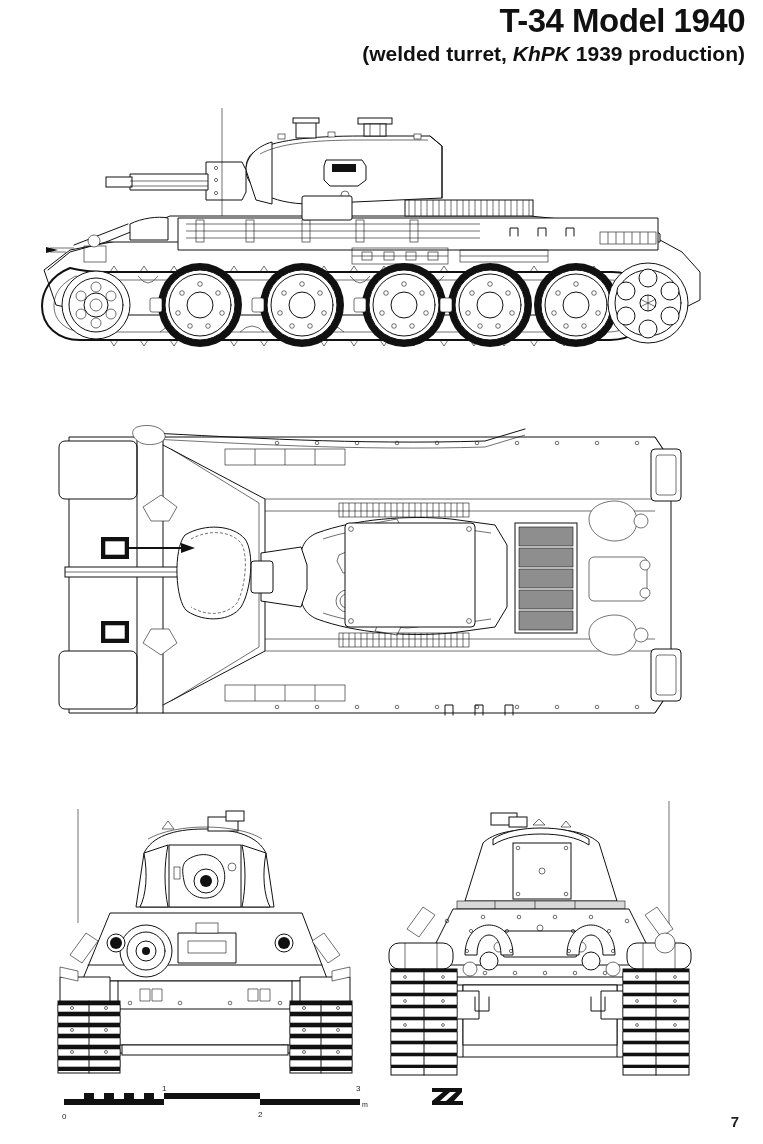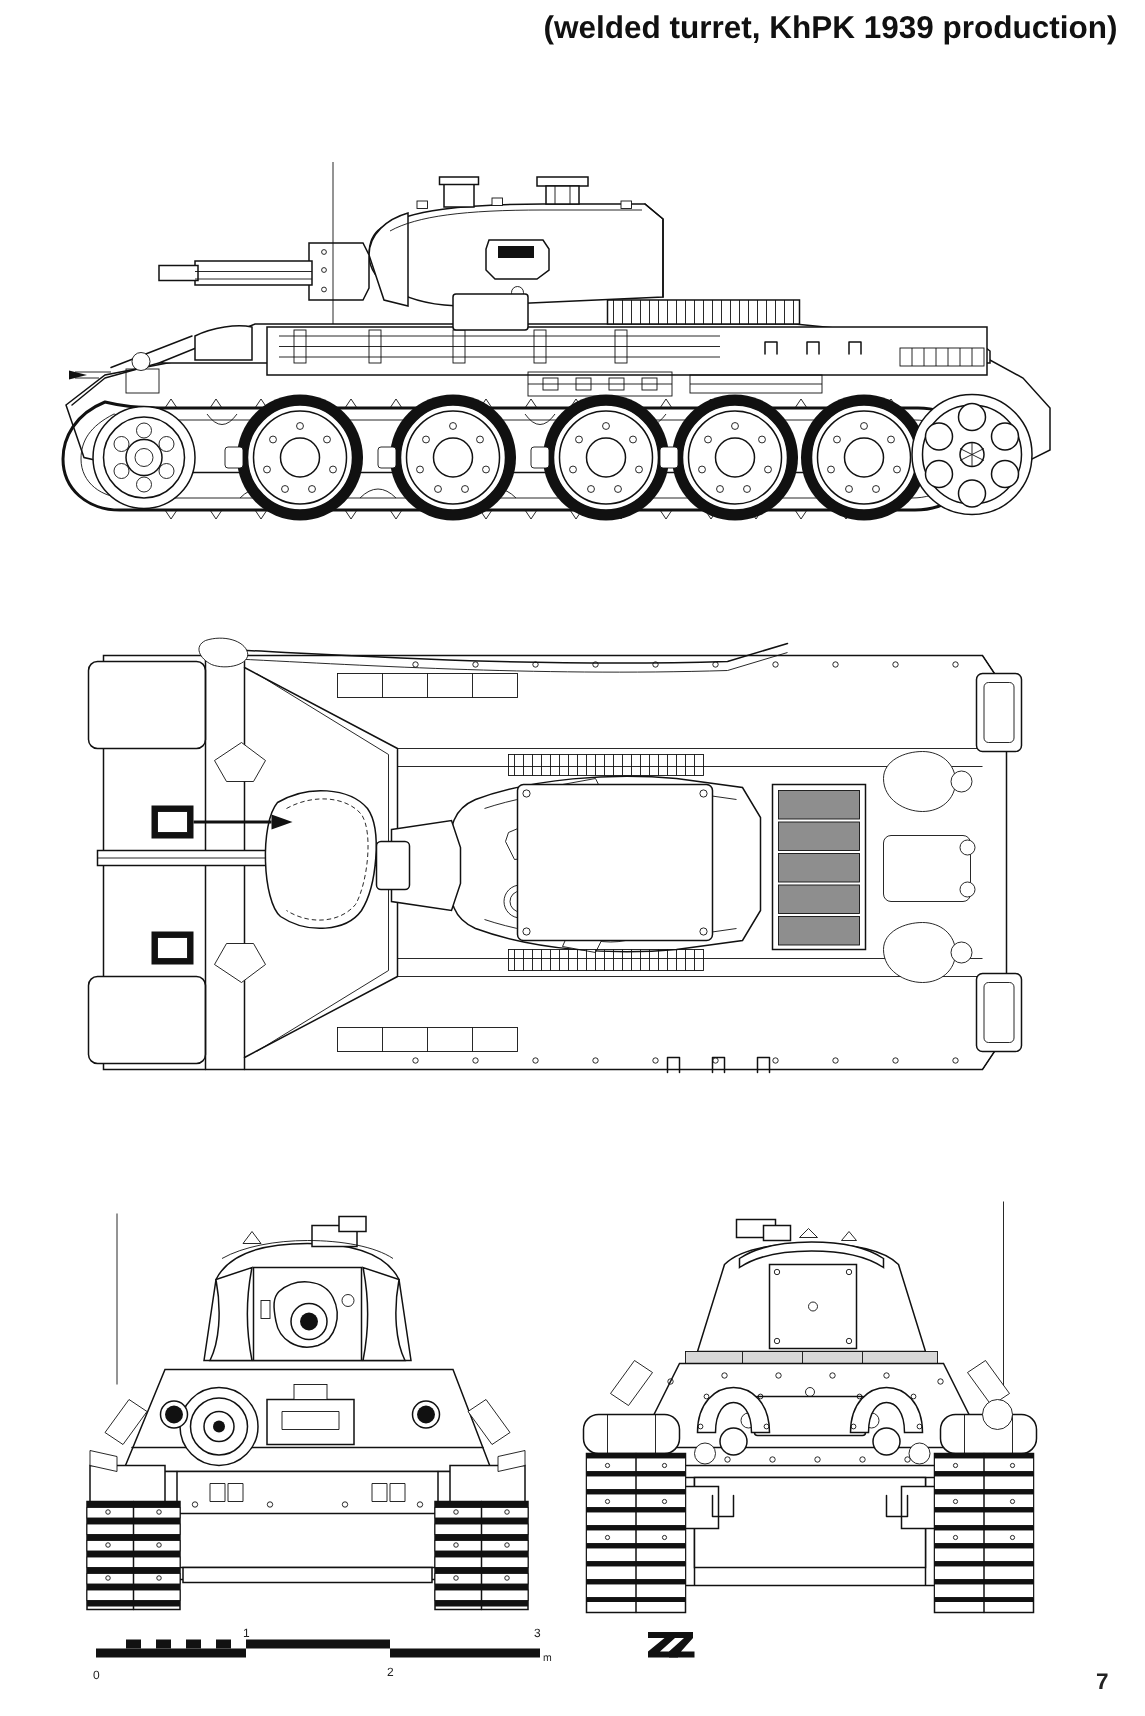--- a/index.html
+++ b/index.html
@@ -12,21 +12,21 @@
   
   .title-block{position:absolute;top:4px;right:18px;text-align:right;}
   .main-title{
     font-size:33px;font-weight:bold;letter-spacing:-0.5px;line-height:1.05;
     color:#111;white-space:nowrap;
   }
   .sub-title{
     font-size:21px;font-weight:bold;line-height:1.15;margin-top:3px;
     color:#111;white-space:nowrap;
   }
-  .sub-title .ital{}
+  .sub-title .ital{font-style:italic;}
 
   
   .view{position:absolute;}
   .view svg{display:block;overflow:visible;}
 
   #side-view{left:10px;top:100px;width:743px;height:290px;}
   #top-view{left:55px;top:415px;width:630px;height:320px;}
   #front-view{left:40px;top:795px;width:330px;height:290px;}
   #rear-view{left:375px;top:795px;width:330px;height:290px;}
 
@@ -47,20 +47,21 @@
   .blk{fill:#111;stroke:none;}
   .gry{fill:#8e8e8e;stroke:#111;stroke-width:0.6;}
   .lgry{fill:#d8d8d8;stroke:#111;stroke-width:0.6;}
 </style>
 </head>
 <body>
 
 <div class="page">
 
   <div class="title-block">
+    <div class="main-title">T-34 Model 1940</div>
     <div class="sub-title">
       <span>(welded turret, </span><span class="ital">KhPK</span><span> 1939 production)</span>
     </div>
   </div>
 
   <div class="view" id="side-view">
   <svg viewBox="0 0 743 290" width="743" height="290">
 
     <line class="ln-t" x1="212" y1="8" x2="212" y2="120"></line>
 

